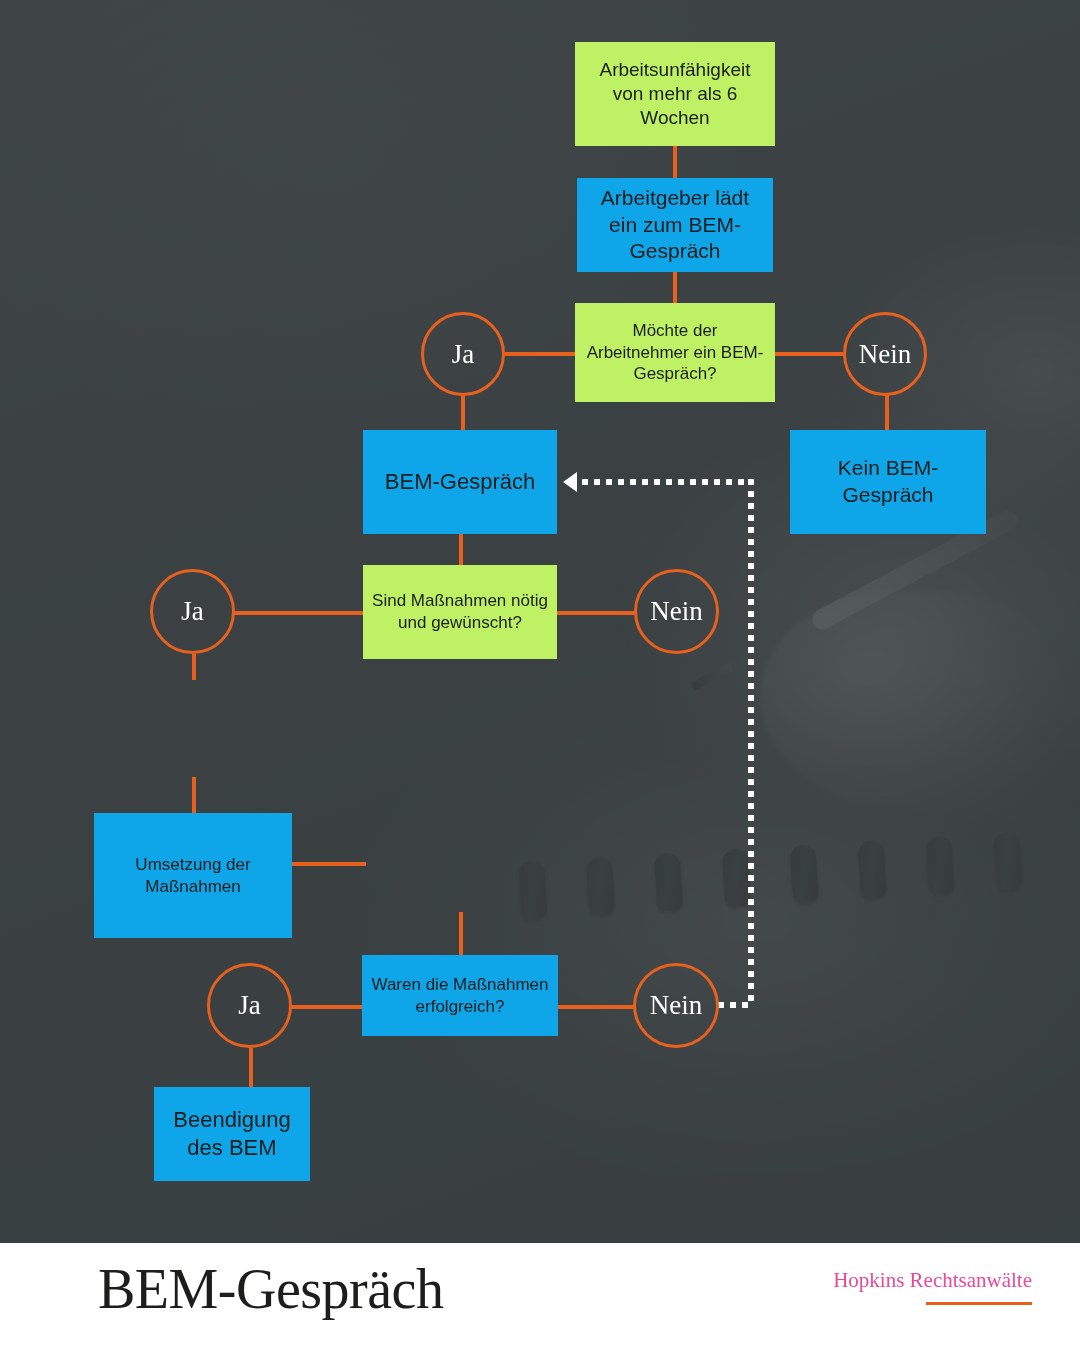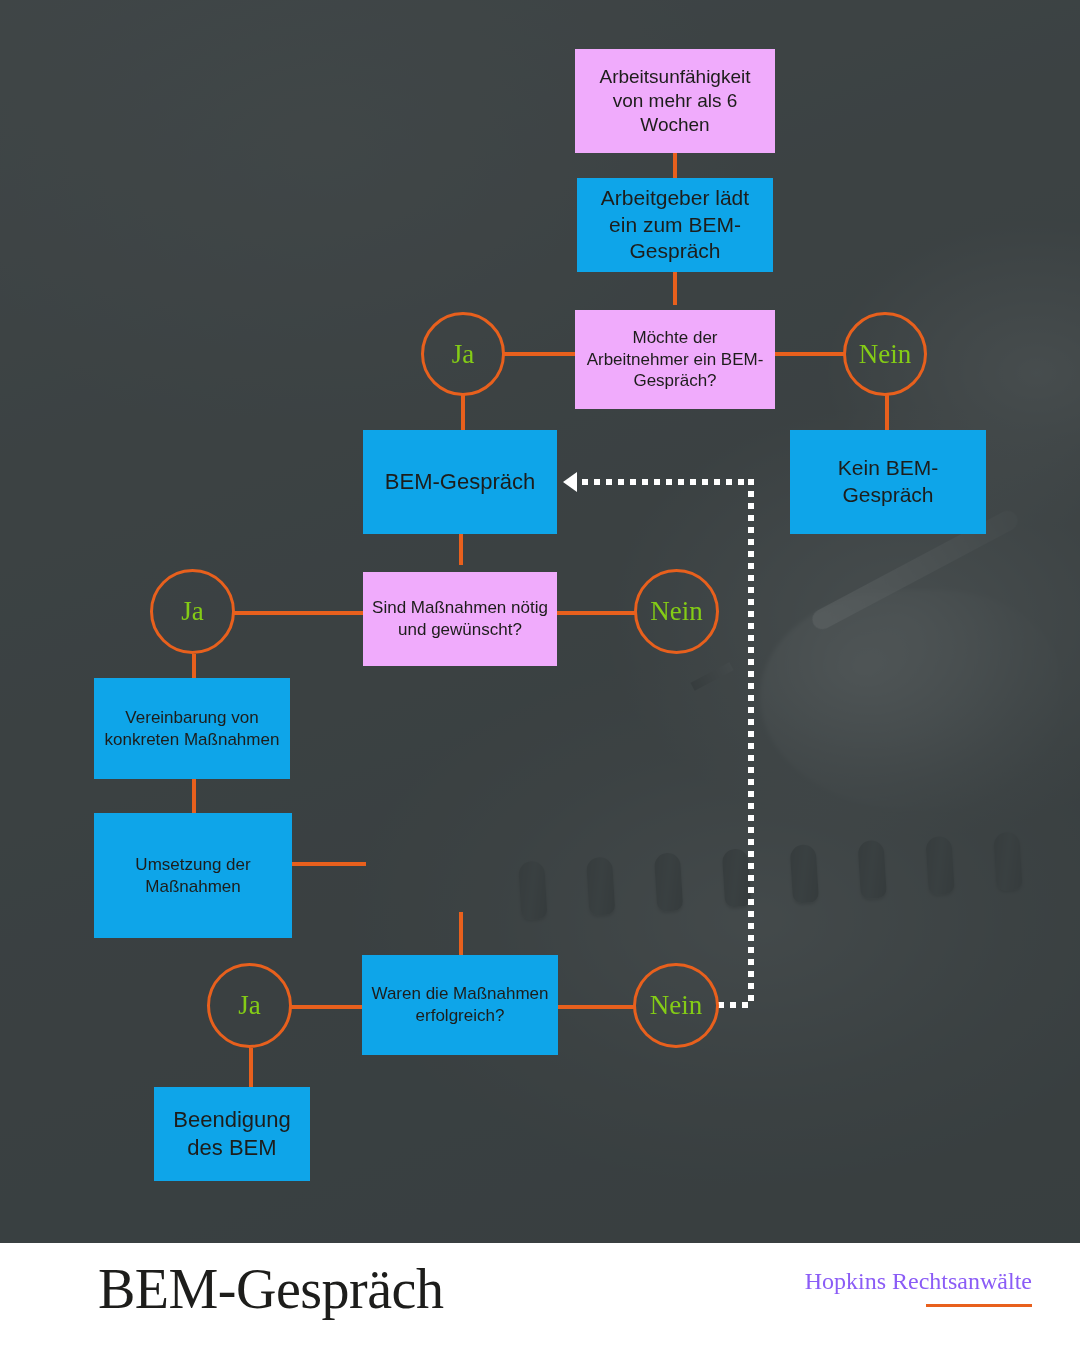--- a/index.html
+++ b/index.html
@@ -118,21 +118,21 @@
     display: flex;
     align-items: center;
     justify-content: center;
     text-align: center;
     line-height: 1.28;
     color: #1d1d1b;
     padding: 4px 8px;
     z-index: 6;
   }
   .node.white { background: #0ea5e9; }
-  .node.orange { background: #f0abfc; margin-top: 7px; }
+  .node.orange { background: #bef264; }
 
   .f17 { font-size: 17px; }
   .f19 { font-size: 19px; }
   .f21 { font-size: 21px; }
   .f22 { font-size: 22px; }
 
   
   .line {
     position: absolute;
     background: #e8601d;
@@ -142,21 +142,21 @@
   .line.h { height: 4px; }
 
   
   .circle {
     position: absolute;
     border: 3px solid #e8601d;
     border-radius: 50%;
     display: flex;
     align-items: center;
     justify-content: center;
-    color: #84cc16;
+    color: #ffffff;
     font-family: "Liberation Serif", serif;
     font-size: 27px;
     z-index: 7;
     background: transparent;
   }
 
   
   .dotted {
     position: absolute;
     z-index: 5;
@@ -202,22 +202,22 @@
     white-space: nowrap;
   }
   .brand {
     position: absolute;
     right: 48px;
     top: 25px;
     text-align: right;
   }
   .brand-name {
     font-family: "Liberation Serif", serif;
-    font-size: 24px;
-    color: #8b5cf6;
+    font-size: 21px;
+    color: #ec4899;
     white-space: nowrap;
   }
   .brand-rule {
     margin-top: 9px;
     margin-left: auto;
     width: 106px;
     height: 3px;
     background: #e8601d;
   }
 </style>
@@ -281,26 +281,25 @@
     <div class="node white f21" style="left:577px; top:178px; width:196px; height:94px;">Arbeitgeber lädt ein zum BEM-Gespräch</div>
 
     <div class="node orange f17" style="left:575px; top:303px; width:200px; height:99px;">Möchte der Arbeitnehmer ein BEM-Gespräch?</div>
 
     <div class="node white f22" style="left:363px; top:430px; width:194px; height:104px;">BEM-Gespräch</div>
 
     <div class="node white f21" style="left:790px; top:430px; width:196px; height:104px;">Kein BEM-Gespräch</div>
 
     <div class="node orange f17" style="left:363px; top:565px; width:194px; height:94px;">Sind Maßnahmen nötig und gewünscht?</div>
 
-    <div class="node white f17" style="left:94px; top:678px; width:196px; height:101px;">Vereinbarung von konkreten Maßnahmen</div>
 
     <div class="node white f17" style="left:94px; top:813px; width:198px; height:125px;">Umsetzung der Maßnahmen</div>
 
 
-    <div class="node white f17" style="left:362px; top:955px; width:196px; height:100px;">Waren die Maßnahmen erfolgreich?</div>
+    <div class="node white f17" style="left:362px; top:955px; width:196px; height:81px;">Waren die Maßnahmen erfolgreich?</div>
 
     <div class="node white f22" style="left:154px; top:1087px; width:156px; height:94px;">Beendigung des BEM</div>
 
     <div class="circle" style="left:421px; top:312px; width:84px; height:84px;">Ja</div>
 
     <div class="circle" style="left:843px; top:312px; width:84px; height:84px;">Nein</div>
 
     <div class="circle" style="left:150px; top:569px; width:85px; height:85px;">Ja</div>
 
     <div class="circle" style="left:634px; top:569px; width:85px; height:85px;">Nein</div>

